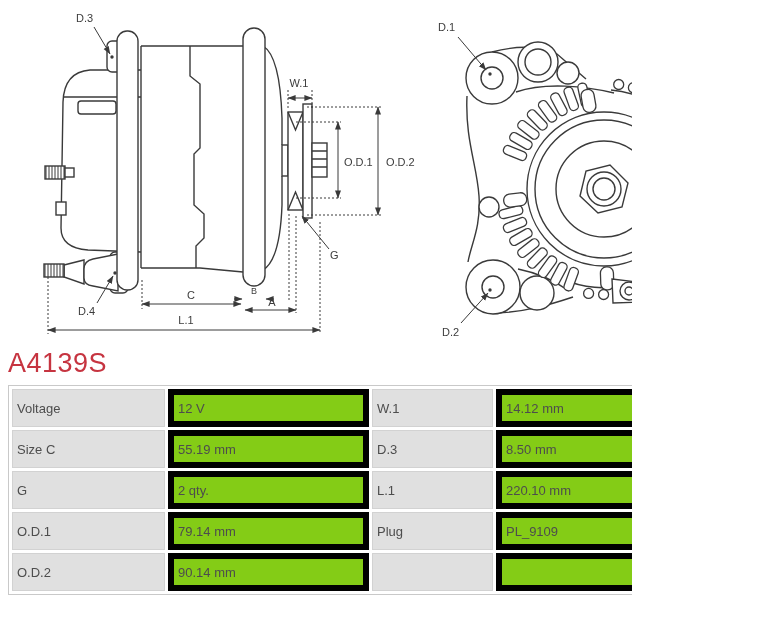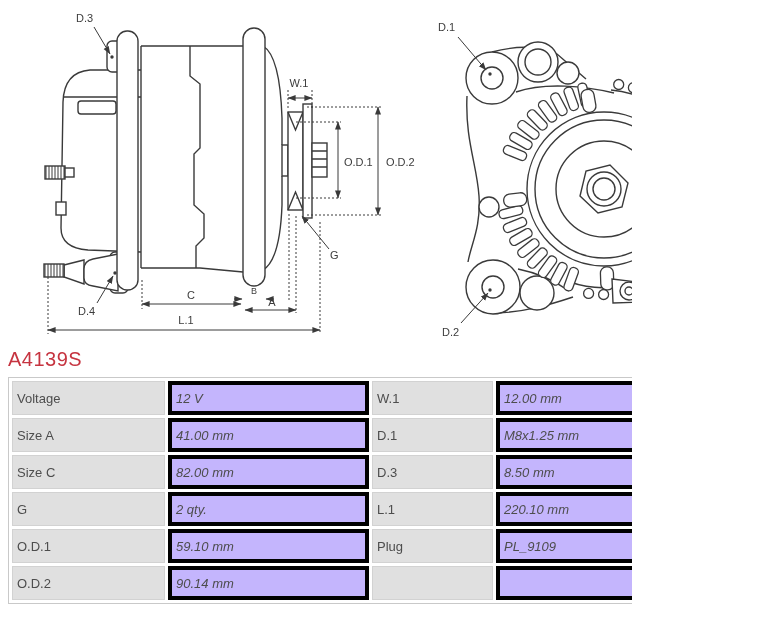--- a/index.html
+++ b/index.html
@@ -8,25 +8,25 @@
   svg text{font-family:"Liberation Sans",sans-serif;font-size:11px;fill:#3c3c3c;}
   svg text.small{font-size:9px;}
   .ln{stroke:#3a3a3a;stroke-width:1.4;fill:none;}
   .lnf{stroke:#3a3a3a;stroke-width:1.4;fill:#fff;}
   .sil{fill:#fff;stroke:none;}
   .dim{stroke:#3a3a3a;stroke-width:1;fill:none;}
   .dot{stroke:#3a3a3a;stroke-width:1;fill:none;stroke-dasharray:2 2;}
   .pdot{fill:#3a3a3a;stroke:none;}
   #beads circle,#vent-slots rect,#spokes rect{fill:#fff;stroke:#3a3a3a;stroke-width:1.3;}
   #threads line{stroke:#3a3a3a;stroke-width:1;}
-  .part-number{margin:2px 0 6px 8px;font-size:20px;font-weight:400;letter-spacing:0.5px;color:#c63440;}
+  .part-number{margin:2px 0 6px 8px;font-size:27px;font-weight:400;letter-spacing:0.5px;color:#c63440;}
   table.spec{width:759px;margin:0 0 0 8px;border-collapse:separate;border-spacing:3px;background:#fff;border:1px solid #c9c9c9;table-layout:fixed;}
   td{height:26px;font-size:13px;color:#4d4d4d;padding:0 12px 0 4px;overflow:hidden;white-space:nowrap;}
   td.lbl{background:#e0e0e0;border:1px solid #d2d2d2;}
-  td.val{background:#c4b5fd;border:4px solid #000000;font-style:italic;}
+  td.val{background:#84cc16;border:6px solid #000000;}
 </style>
 </head>
 <body>
 
 <div class="page">
 
   <svg width="775" height="346" viewBox="0 0 775 346">
     <defs>
       <marker id="arr" markerWidth="9" markerHeight="7" refX="7.6" refY="3" orient="auto-start-reverse" markerUnits="userSpaceOnUse">
         <path d="M0,0 L8,3 L0,6 Z" fill="#3a3a3a"></path>
@@ -220,43 +220,37 @@
       <col style="width:153px">
         <col style="width:201px">
         <col style="width:121px">
         <col>
     </colgroup>
     <tbody id="spec-body">
         <tr>
           <td class="lbl">Voltage</td>
           <td class="val">12 V</td>
           <td class="lbl">W.1</td>
-          <td class="val">12.00 mm</td>
-        </tr>
-        <tr>
-          <td class="lbl">Size A</td>
-          <td class="val">41.00 mm</td>
-          <td class="lbl">D.1</td>
-          <td class="val">M8x1.25 mm</td>
+          <td class="val">14.12 mm</td>
         </tr>
         <tr>
           <td class="lbl">Size C</td>
-          <td class="val">82.00 mm</td>
+          <td class="val">55.19 mm</td>
           <td class="lbl">D.3</td>
           <td class="val">8.50 mm</td>
         </tr>
         <tr>
           <td class="lbl">G</td>
           <td class="val">2 qty.</td>
           <td class="lbl">L.1</td>
           <td class="val">220.10 mm</td>
         </tr>
         <tr>
           <td class="lbl">O.D.1</td>
-          <td class="val">59.10 mm</td>
+          <td class="val">79.14 mm</td>
           <td class="lbl">Plug</td>
           <td class="val">PL_9109</td>
         </tr>
         <tr>
           <td class="lbl">O.D.2</td>
           <td class="val">90.14 mm</td>
           <td class="lbl"></td>
           <td class="val"></td>
         </tr>
       </tbody>

